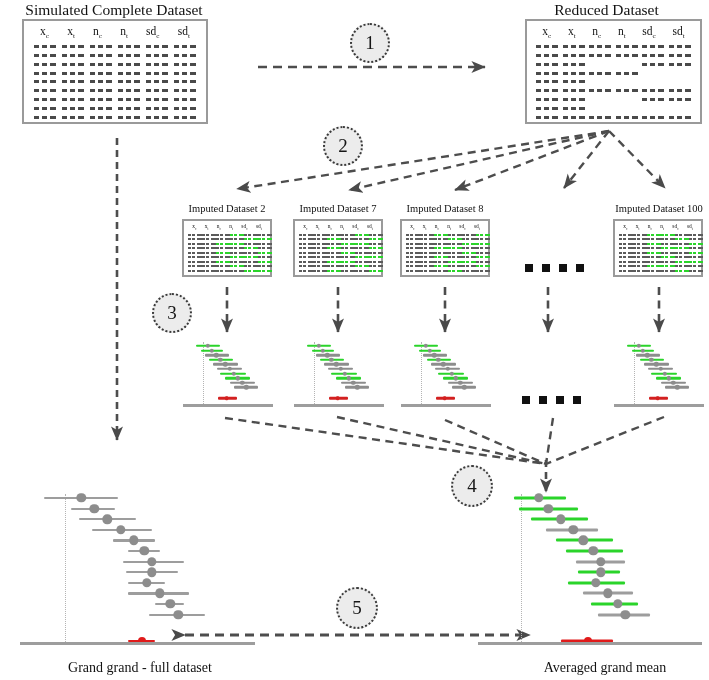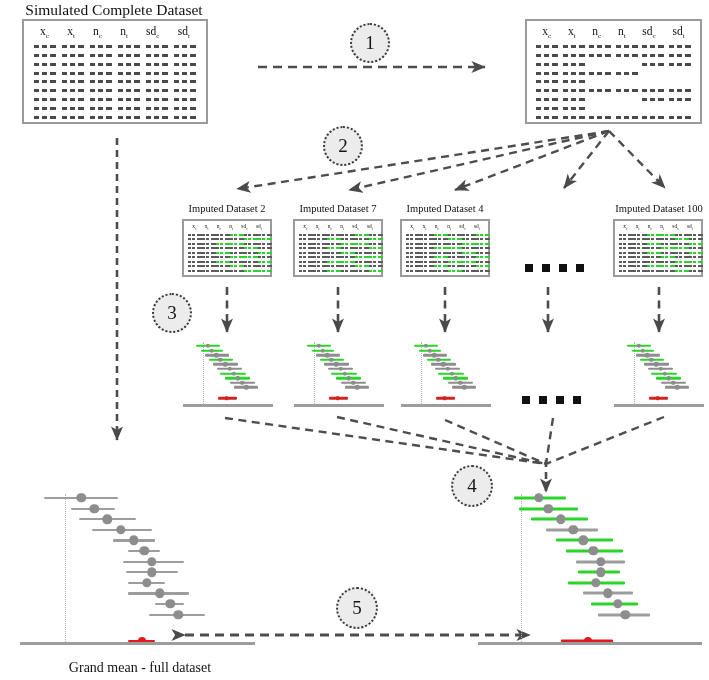--- a/index.html
+++ b/index.html
@@ -99,27 +99,29 @@
         <path d="M553,418 L546,464"></path>
         <path d="M664,417 L546,464"></path>
       </g>
       <line x1="546" y1="460" x2="546" y2="492" stroke="#4d4d4d" stroke-width="2.6" stroke-dasharray="7,5" marker-end="url(#ahb)"></line>
 
       <line x1="185" y1="635" x2="530" y2="635" stroke="#4d4d4d" stroke-width="3" stroke-dasharray="9,6" marker-start="url(#ahb)" marker-end="url(#ahb)"></line>
     </g>
   </svg>
 
   <div class="ttl ttl-big" style="left:14px;top:1px;width:200px;">Simulated Complete Dataset</div>
+  <div class="ttl ttl-big" style="left:519px;top:1px;width:175px;">Reduced Dataset</div>
 
   <div class="ttl ttl-mid" style="left:177px;top:203px;width:100px;">Imputed Dataset 2</div>
   <div class="ttl ttl-mid" style="left:288px;top:203px;width:100px;">Imputed Dataset 7</div>
-  <div class="ttl ttl-mid" style="left:395px;top:203px;width:100px;">Imputed Dataset 4</div>
+  <div class="ttl ttl-mid" style="left:395px;top:203px;width:100px;">Imputed Dataset 8</div>
   <div class="ttl ttl-mid" style="left:605px;top:203px;width:108px;">Imputed Dataset 100</div>
 
-  <div class="ttl ttl-bot" style="left:15px;top:660px;width:250px;">Grand mean - full dataset</div>
+  <div class="ttl ttl-bot" style="left:15px;top:660px;width:250px;">Grand grand - full dataset</div>
+  <div class="ttl ttl-bot" style="left:505px;top:660px;width:200px;">Averaged grand mean</div>
 
   <div class="circ" style="left:350px;top:23px;width:40px;height:40px;">1</div>
   <div class="circ" style="left:323px;top:126px;width:40px;height:40px;">2</div>
   <div class="circ" style="left:152px;top:293px;width:40px;height:40px;">3</div>
   <div class="circ" style="left:451px;top:465px;width:42px;height:42px;">4</div>
   <div class="circ" style="left:336px;top:587px;width:42px;height:42px;">5</div>
 
   <div class="ell" style="left:525px;top:264px;">
     <i></i>
     <i></i>

